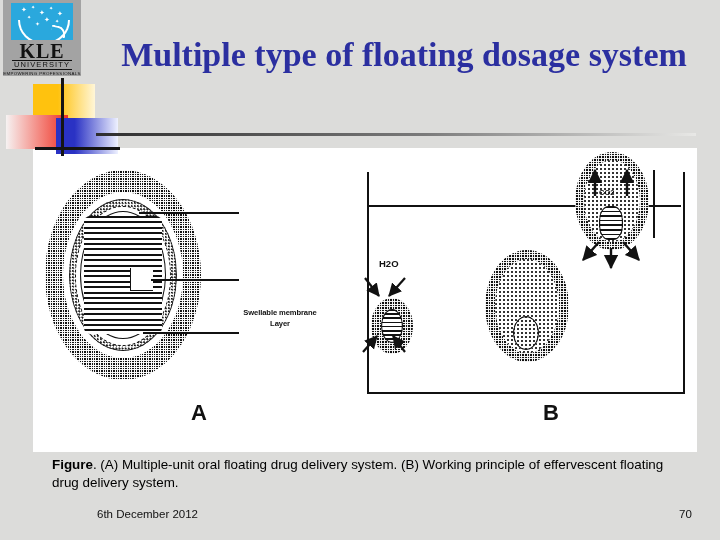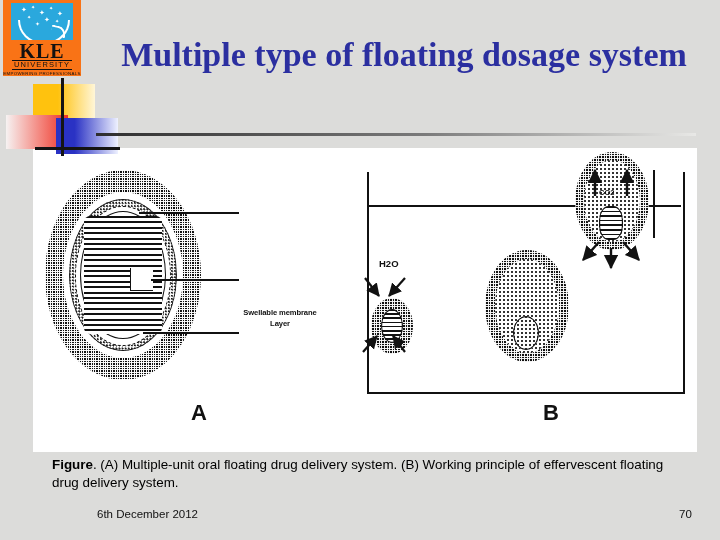--- a/index.html
+++ b/index.html
@@ -15,21 +15,21 @@
     position: relative;
   }
 
   
   #logo-box {
     position: absolute;
     left: 3px;
     top: 0px;
     width: 78px;
     height: 76px;
-    background: #f97316;
+    background: #a3a3a3;
     z-index: 6;
     display: flex;
     flex-direction: column;
     align-items: center;
   }
   #logo-emblem {
     width: 62px;
     height: 39px;
     margin-top: 3px;
     background: #2aa8dd;

